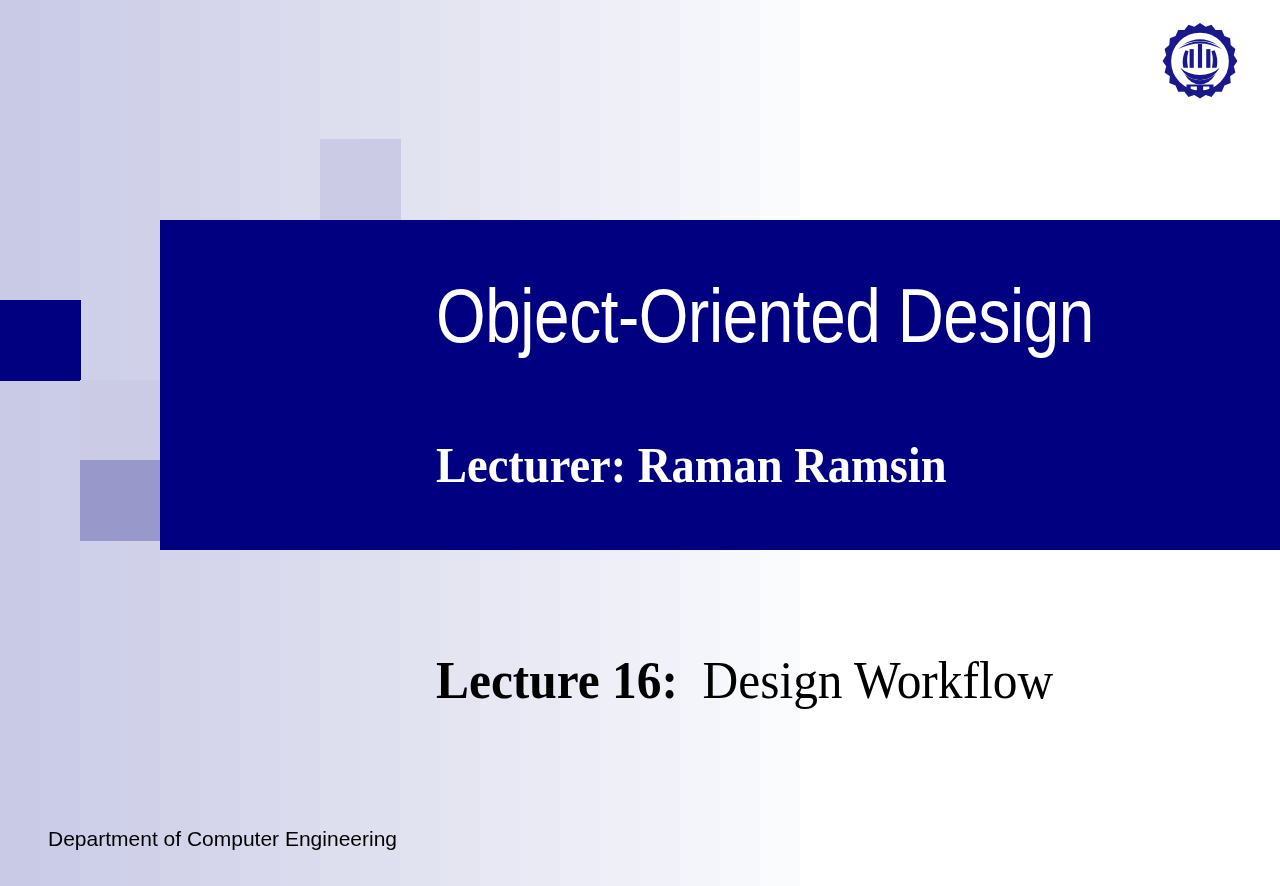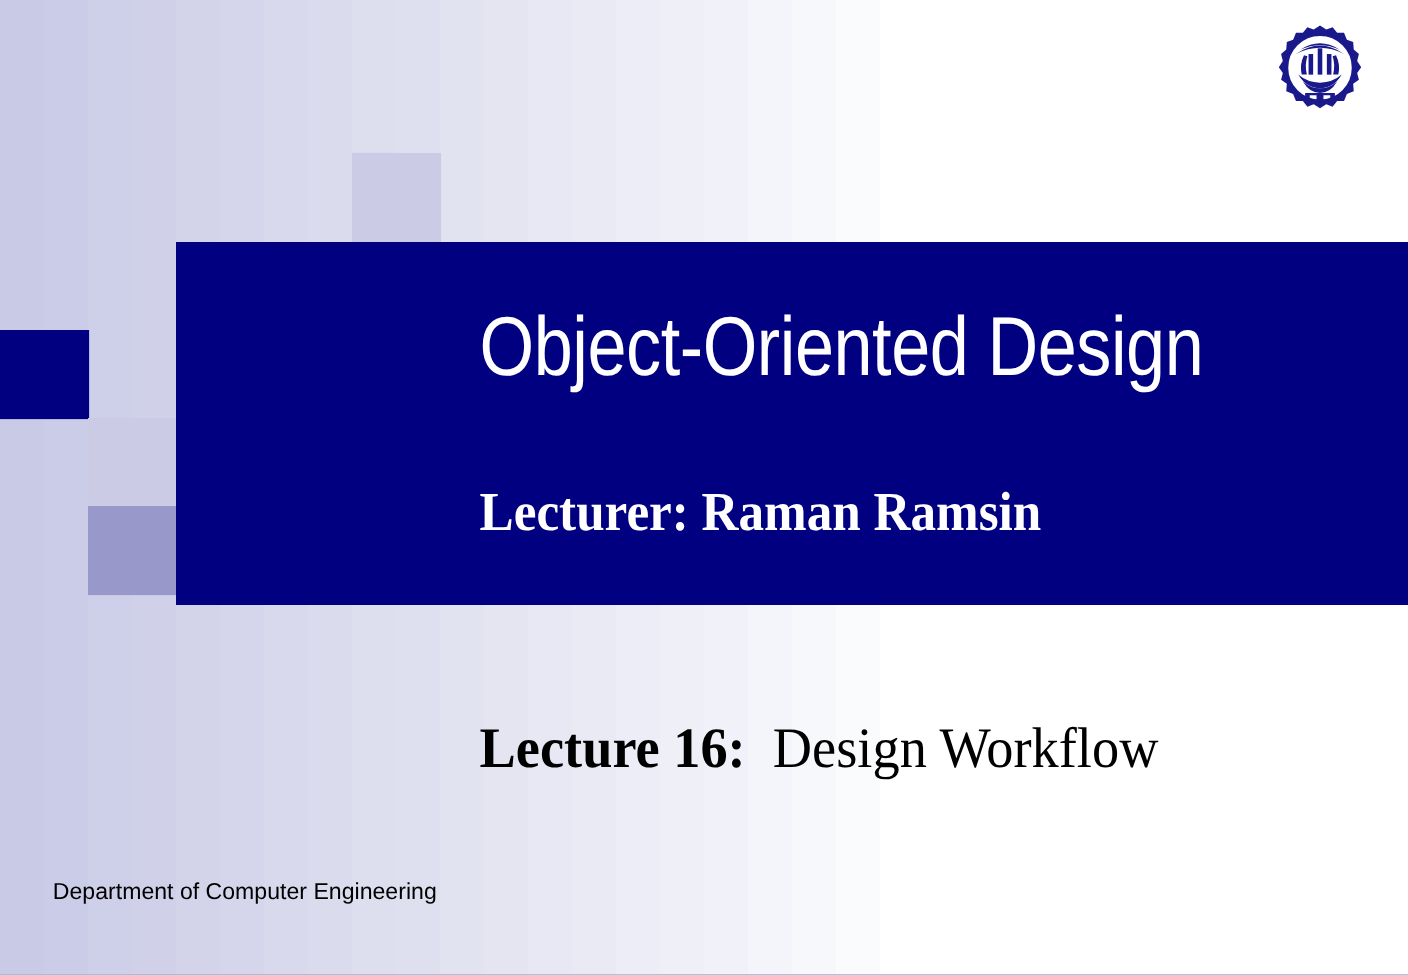--- a/index.html
+++ b/index.html
@@ -10,21 +10,21 @@
   }
   body {
     font-family: "Liberation Sans", sans-serif;
   }
 
   .slide {
     position: relative;
     width: 1280px;
     height: 886px;
     overflow: hidden;
-    background: #0369a1;
+    background: #a16207;
   }
 
   
   .bg-gradient {
     position: absolute;
     left: 0;
     top: 0;
     width: 1280px;
     height: 886px;
     display: flex;
@@ -110,21 +110,21 @@
     display: inline-block;
     width: 26px;
   }
   .lecture-line .lec-topic {
     font-weight: 400;
   }
 
   .footer {
     position: absolute;
     left: 48px;
-    top: 800px;
+    top: 828px;
     color: #000000;
     font-family: "Liberation Sans", sans-serif;
     font-size: 21px;
     line-height: 1.0;
     white-space: nowrap;
   }
 
   
   .logo-box {
     position: absolute;

